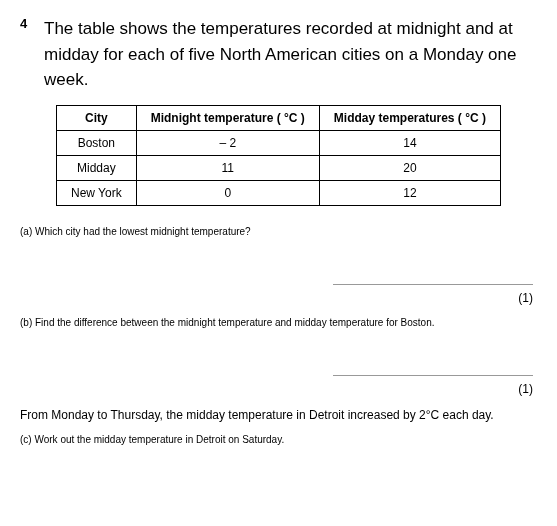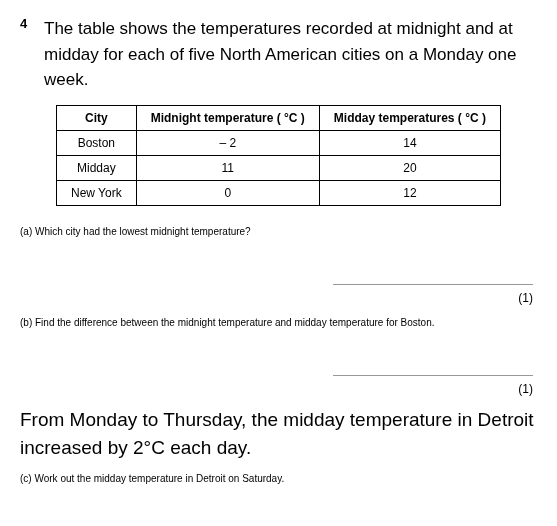--- a/index.html
+++ b/index.html
@@ -94,21 +94,21 @@
       font-size: 12px;
       color: #000;
       margin-right: 4px;
     }
 
     .section-gap {
       margin-bottom: 8px;
     }
 
     .from-monday-text {
-      font-size: 19px;
+      font-size: 12px;
       line-height: 1.5;
       margin-bottom: 8px;
     }
   </style>
 </head>
 <body>
 
 <div class="question-header">
   <span class="question-number">4</span>
   <span class="question-text">The table shows the temperatures recorded at midnight and at midday for each of five North American cities on a Monday one week.</span>

